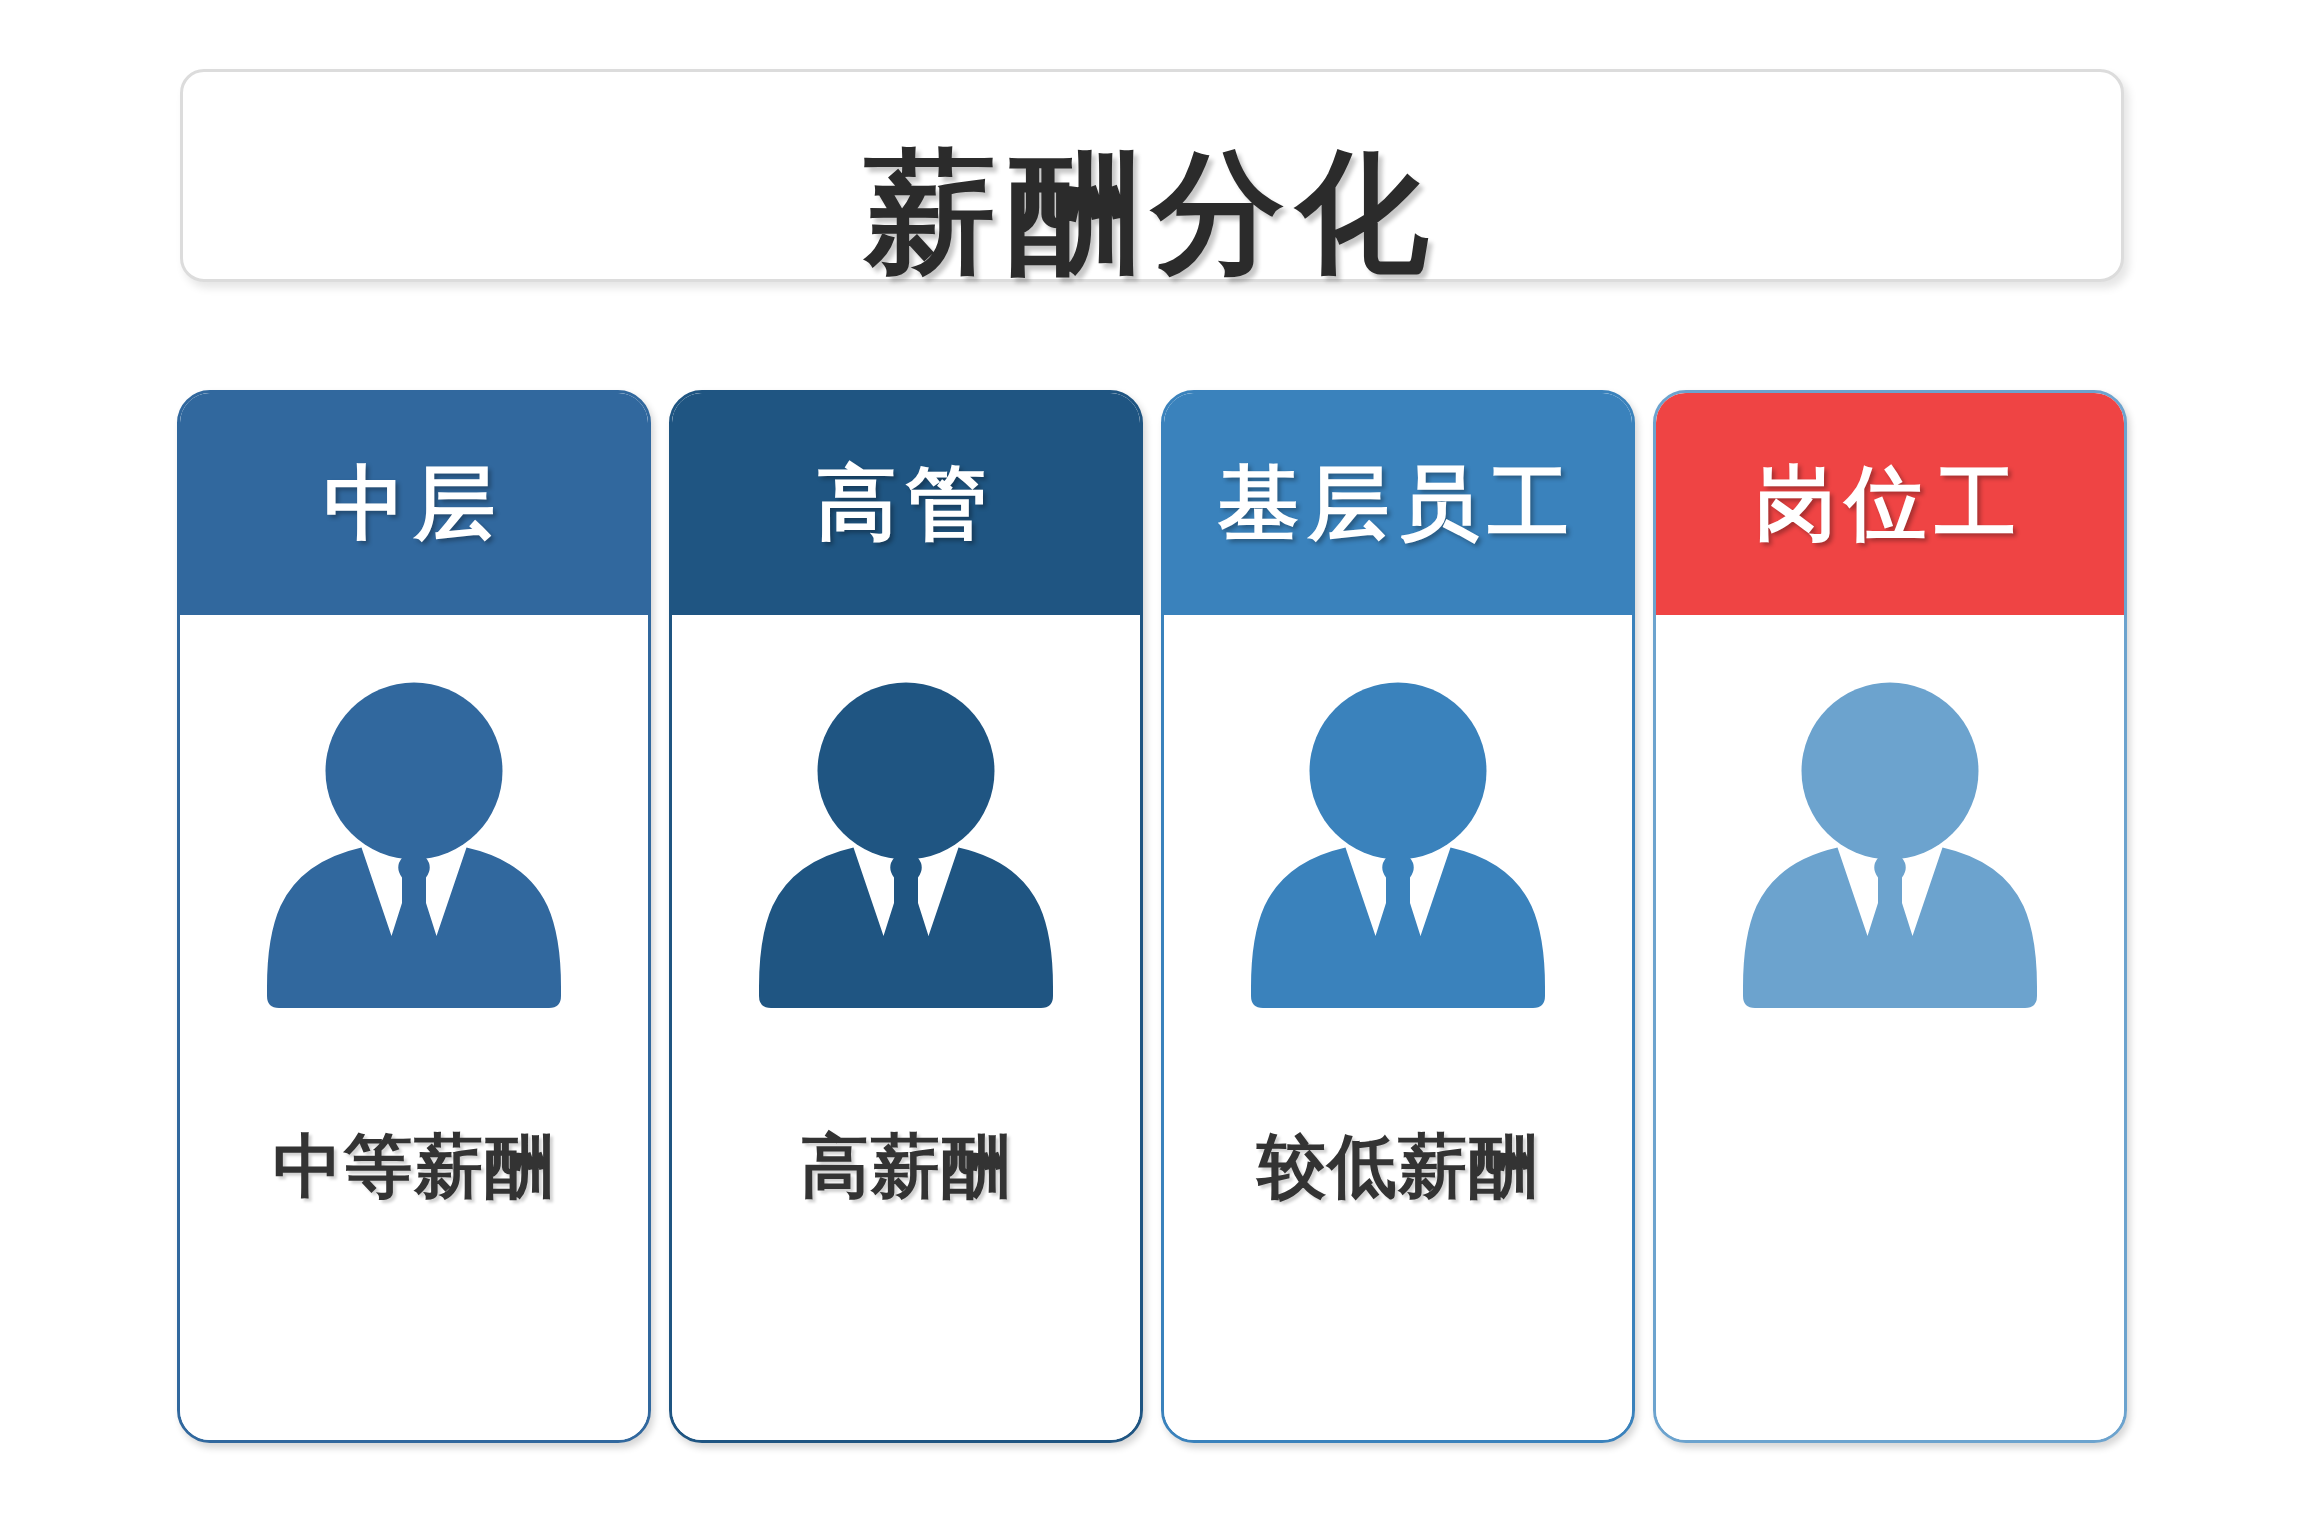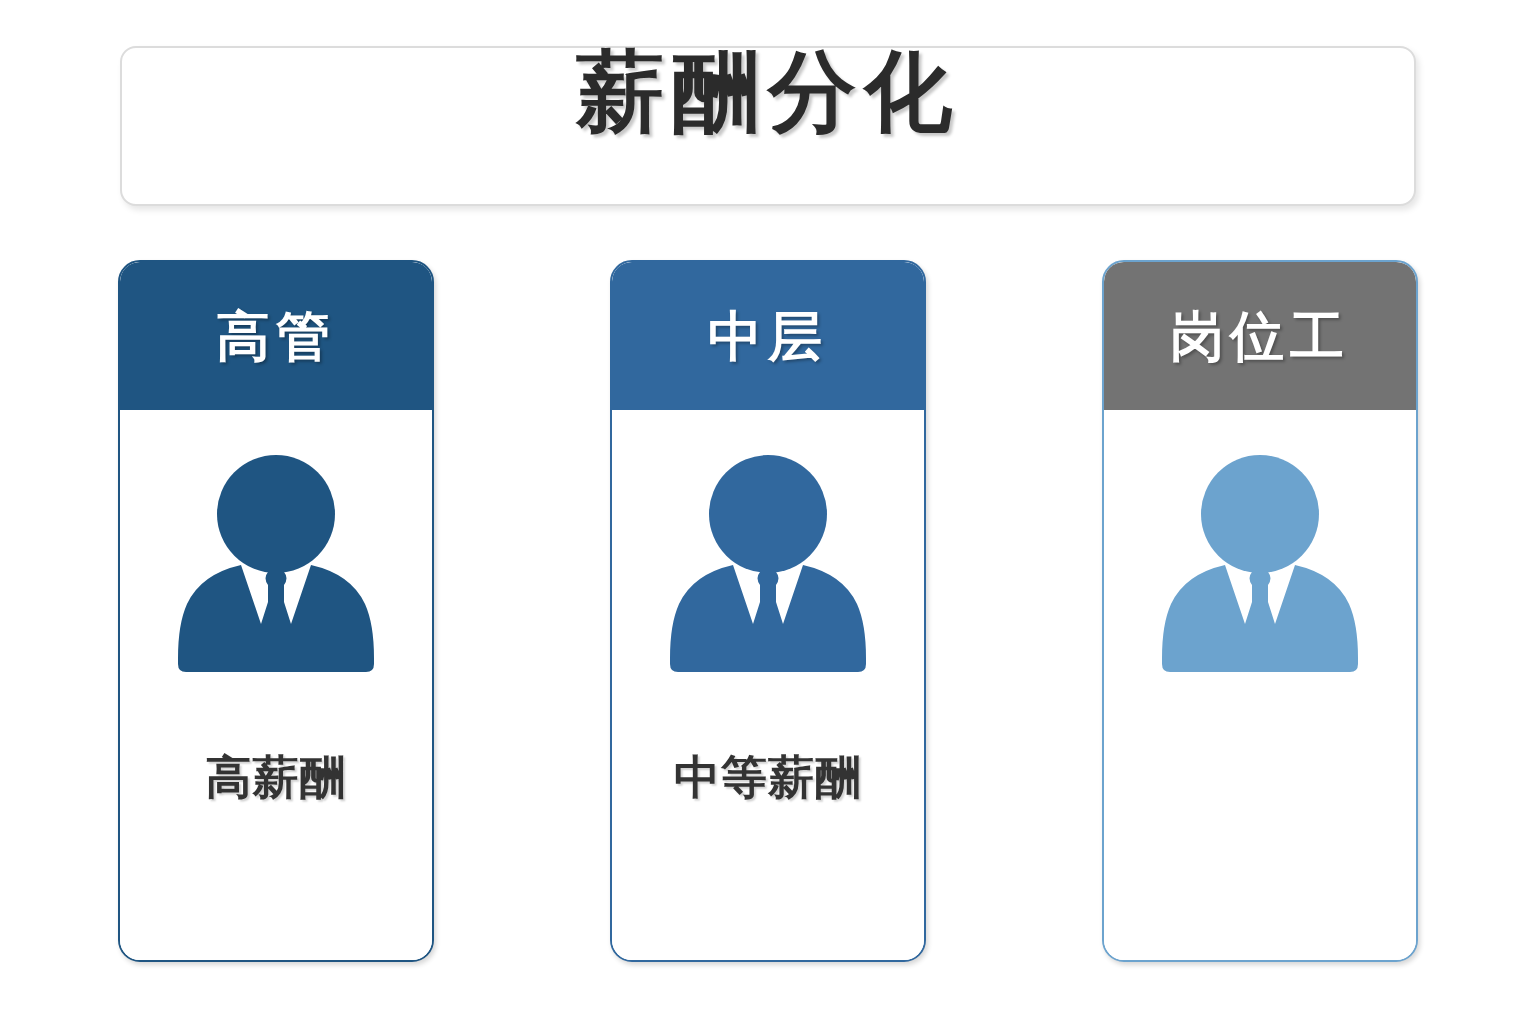--- a/index.html
+++ b/index.html
@@ -21,28 +21,28 @@
     height: 1024px;
     background: #ffffff;
   }
 
   
   .title-box {
     position: absolute;
     left: 120px;
     top: 46px;
     width: 1296px;
-    height: 160px;
+    height: 142px;
     box-sizing: border-box;
     background: #ffffff;
     border: 2px solid #dcdcdc;
     border-radius: 16px;
     box-shadow: 3px 4px 6px rgba(0,0,0,0.10);
     display: flex;
-    align-items: flex-start;
+    align-items: flex-end;
     justify-content: center;
   }
   .title-text {
     font-size: 88px;
     font-weight: bold;
     color: #2b2b2b;
     letter-spacing: 8px;
     line-height: 1;
     text-shadow: 3px 3px 3px rgba(0,0,0,0.22);
     white-space: nowrap;
@@ -127,49 +127,61 @@
 <body style="background: rgb(255, 255, 255);">
 
 <div id="stage">
 
   <div class="title-box" style="border-color: rgb(220, 220, 220);">
     <div class="title-text" style="color: rgb(43, 43, 43);">薪酬分化</div>
   </div>
 
   <div class="cards-row">
 
+    <div class="card" style="border-color: rgb(49, 104, 158);">
+      <div class="card-header" style="background: rgb(49, 104, 158);">
+        <span class="card-header-text">中层</span>
+      </div>
+      <div class="card-body">
+        <svg class="person-icon" viewBox="0 0 206 224">
+          <circle class="icon-fill" cx="103" cy="62" r="59" fill="#31689e"></circle>
+          <path class="icon-fill" d="M68 113 L88 172 L95 150 L95 133 Q90 126 95 120 L111 120 Q116 126 111 133 L111 150 L118 172 L138 113 Q178 122 192 152 Q201 172 201 206 L201 212 Q201 220 193 220 L13 220 Q5 220 5 212 L5 206 Q5 172 14 152 Q28 122 68 113 Z" fill="#31689e"></path>
+        </svg>
+        <div class="card-label">中等薪酬</div>
+      </div>
+    </div>
+
     <div class="card" style="border-color: rgb(31, 85, 130);">
       <div class="card-header" style="background: rgb(31, 85, 130);">
         <span class="card-header-text">高管</span>
       </div>
       <div class="card-body">
         <svg class="person-icon" viewBox="0 0 206 224">
           <circle class="icon-fill" cx="103" cy="62" r="59" fill="#1f5582"></circle>
           <path class="icon-fill" d="M68 113 L88 172 L95 150 L95 133 Q90 126 95 120 L111 120 Q116 126 111 133 L111 150 L118 172 L138 113 Q178 122 192 152 Q201 172 201 206 L201 212 Q201 220 193 220 L13 220 Q5 220 5 212 L5 206 Q5 172 14 152 Q28 122 68 113 Z" fill="#1f5582"></path>
         </svg>
         <div class="card-label">高薪酬</div>
       </div>
     </div>
 
-    <div class="card" style="border-color: rgb(49, 104, 158);">
-      <div class="card-header" style="background: rgb(49, 104, 158);">
-        <span class="card-header-text">中层</span>
+    <div class="card" style="border-color: rgb(58, 130, 188);">
+      <div class="card-header" style="background: rgb(58, 130, 188);">
+        <span class="card-header-text">基层员工</span>
       </div>
       <div class="card-body">
         <svg class="person-icon" viewBox="0 0 206 224">
-          <circle class="icon-fill" cx="103" cy="62" r="59" fill="#31689e"></circle>
-          <path class="icon-fill" d="M68 113 L88 172 L95 150 L95 133 Q90 126 95 120 L111 120 Q116 126 111 133 L111 150 L118 172 L138 113 Q178 122 192 152 Q201 172 201 206 L201 212 Q201 220 193 220 L13 220 Q5 220 5 212 L5 206 Q5 172 14 152 Q28 122 68 113 Z" fill="#31689e"></path>
+          <circle class="icon-fill" cx="103" cy="62" r="59" fill="#3a82bc"></circle>
+          <path class="icon-fill" d="M68 113 L88 172 L95 150 L95 133 Q90 126 95 120 L111 120 Q116 126 111 133 L111 150 L118 172 L138 113 Q178 122 192 152 Q201 172 201 206 L201 212 Q201 220 193 220 L13 220 Q5 220 5 212 L5 206 Q5 172 14 152 Q28 122 68 113 Z" fill="#3a82bc"></path>
         </svg>
-        <div class="card-label">中等薪酬</div>
+        <div class="card-label">较低薪酬</div>
       </div>
     </div>
 
-
     <div class="card" style="border-color: rgb(108, 163, 206);">
-      <div class="card-header" style="background: #737373; justify-content: center;">
+      <div class="card-header" style="background: #ef4444; justify-content: center;">
         <span class="card-header-text">岗位工</span>
       </div>
       <div class="card-body">
         <svg class="person-icon" viewBox="0 0 206 224">
           <circle class="icon-fill" cx="103" cy="62" r="59" fill="#6ca3ce"></circle>
           <path class="icon-fill" d="M68 113 L88 172 L95 150 L95 133 Q90 126 95 120 L111 120 Q116 126 111 133 L111 150 L118 172 L138 113 Q178 122 192 152 Q201 172 201 206 L201 212 Q201 220 193 220 L13 220 Q5 220 5 212 L5 206 Q5 172 14 152 Q28 122 68 113 Z" fill="#6ca3ce"></path>
         </svg>
       </div>
     </div>
 

